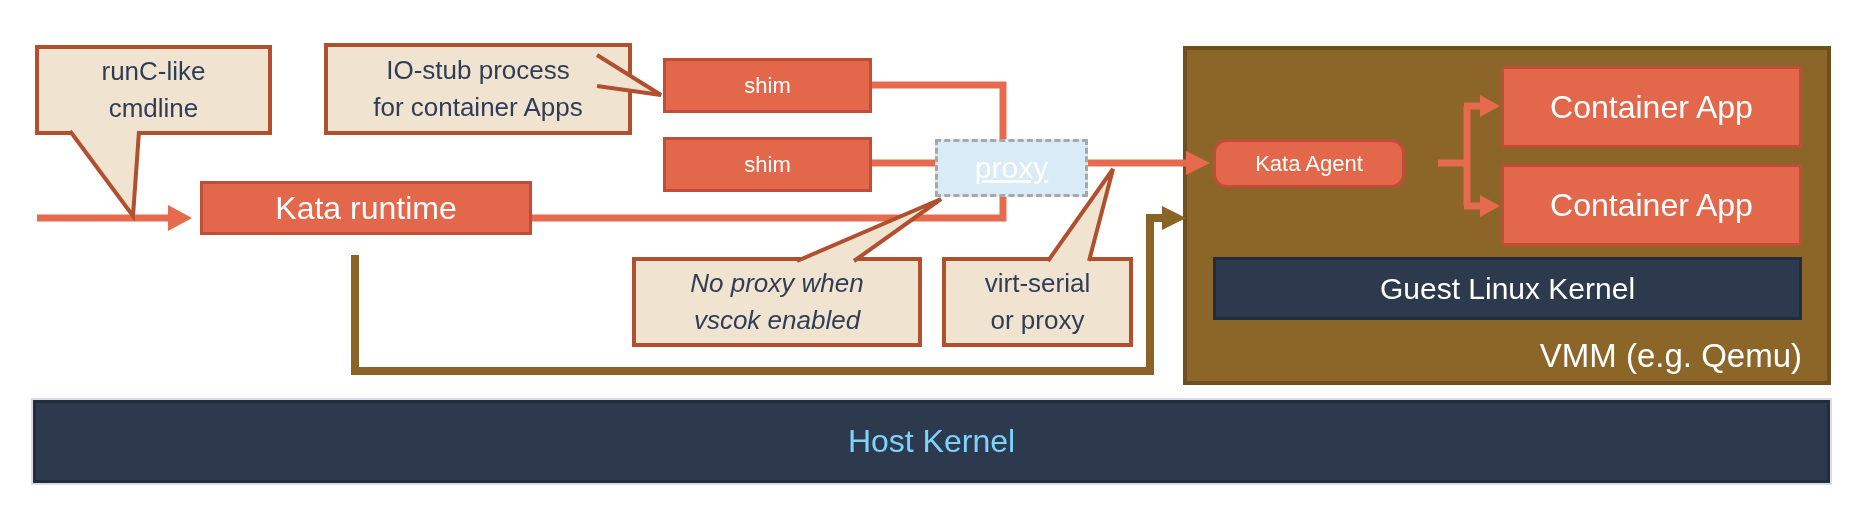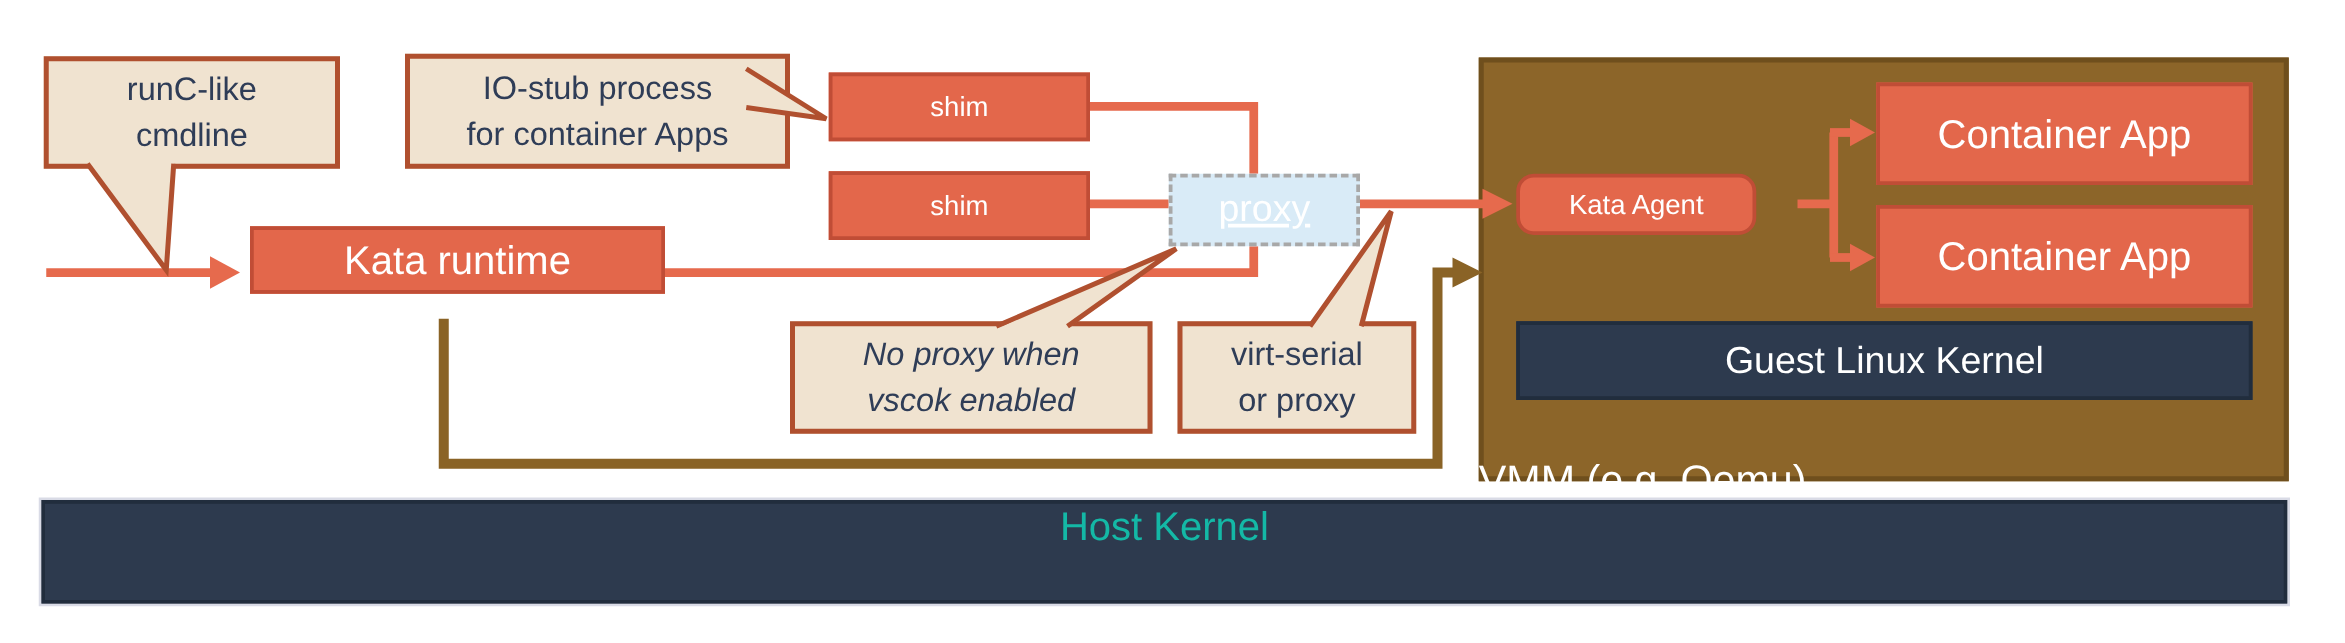--- a/index.html
+++ b/index.html
@@ -38,28 +38,28 @@
     background:var(--navy-fill);
     border:3px solid var(--navy-border);
     display:flex;align-items:center;justify-content:center;
     color:#ffffff;font-size:30px;
   }
   .vmm-box{
     background:var(--brown-fill);
     border:4px solid var(--brown-border);
   }
   .vmm-label{
-    color:#ffffff;font-size:33px;text-align:left;margin-top:28px;
+    color:#ffffff;font-size:33px;text-align:right;
   }
   .host-bar{
     background:var(--navy-fill);
     border:3px solid var(--navy-border);
     outline:2px solid #d9dbe6;
-    display:flex;justify-content:center;
-    color:#14b8a6;font-size:32px;
+    display:flex;align-items:center;justify-content:center;
+    color:#7dd3fc;font-size:32px;
   }
 </style>
 </head>
 <body>
 
 <div id="stage" style="--orange-fill: #e3674b; --orange-border: #c04d36; --beige-fill: #f0e3d0; --callout-border: #b0502f; --callout-text: #2f3d57; --proxy-fill: #d9ebf7; --proxy-border: #a8a8a8; --brown-fill: #8c6529; --brown-border: #6f4f1d; --navy-fill: #2d3a4e; --navy-border: #212d3d;">
 
   <div class="abs vmm-box" style="left:1183px;top:46px;width:648px;height:339px;"></div>
 
   <svg class="svglayer" viewBox="0 0 1876 514">

